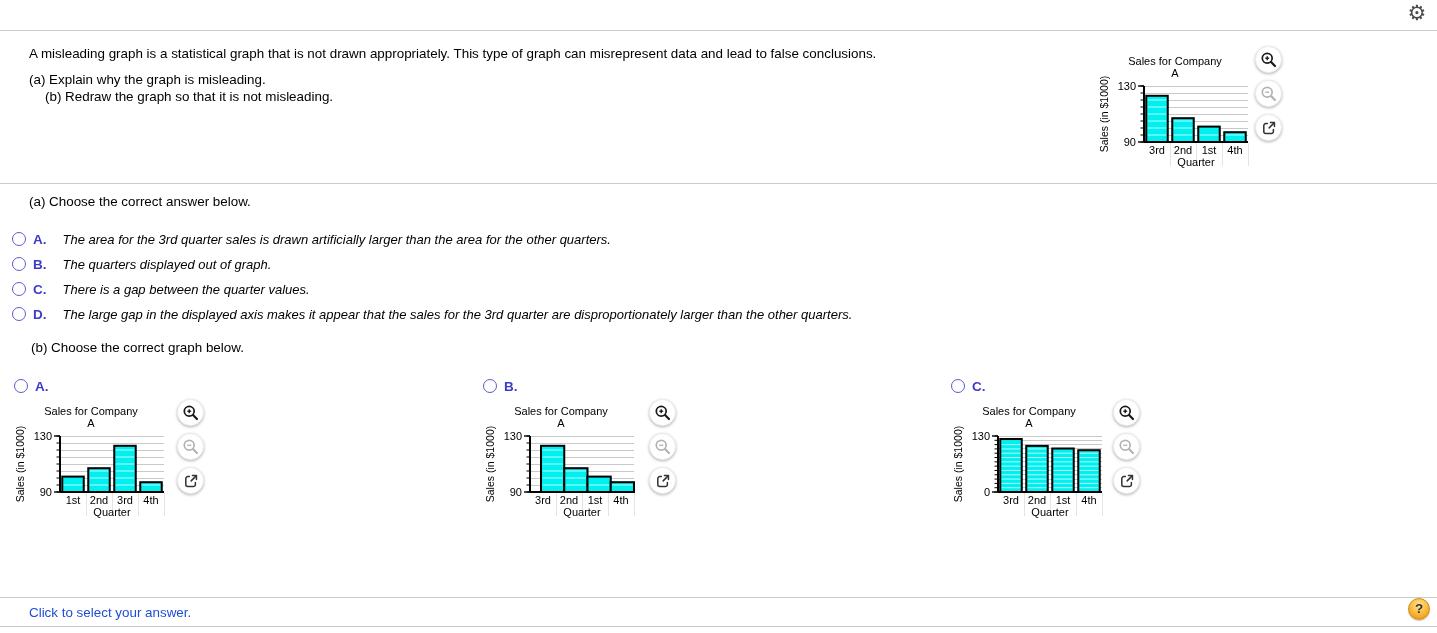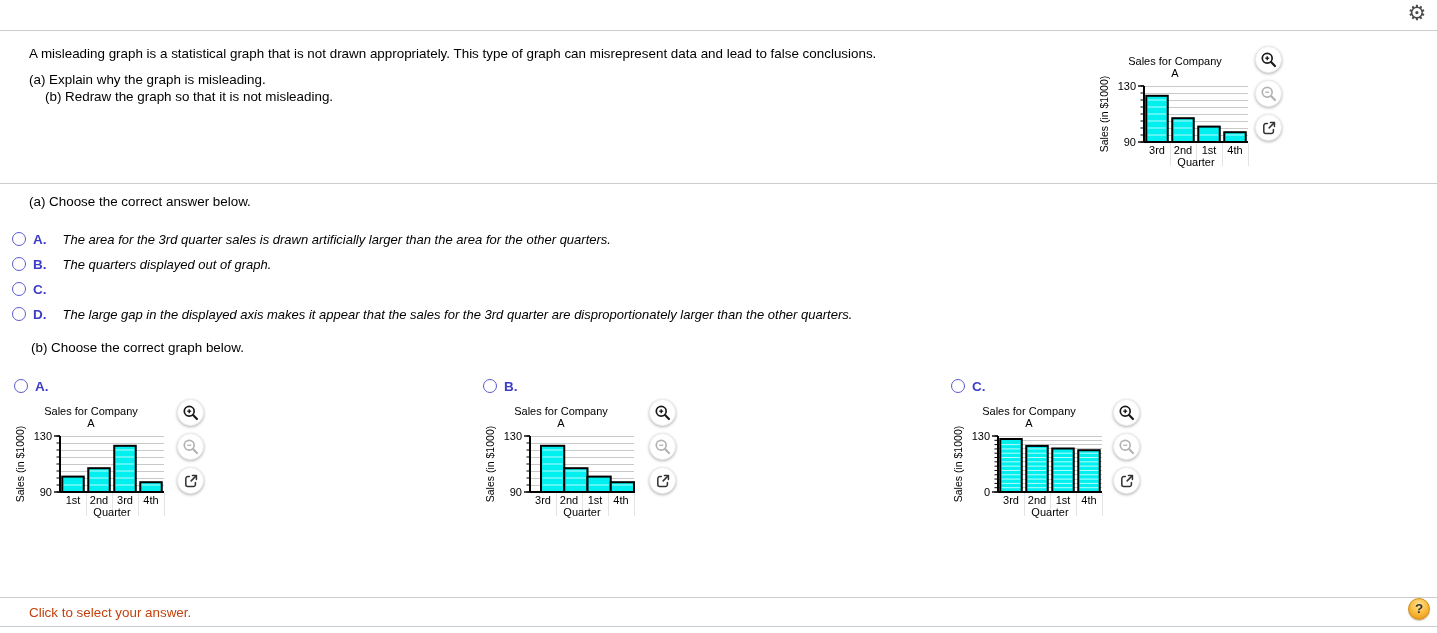--- a/index.html
+++ b/index.html
@@ -124,20 +124,21 @@
   <span class="txt-in">The area for the 3rd quarter sales is drawn artificially larger than the area for the other quarters.</span>
 </div>
 <div class="opt-row" style="left:12px; top:257px">
   <span class="radio"></span>
   <span class="letter">B.</span>
   <span class="txt-in">The quarters displayed out of graph.</span>
 </div>
 <div class="opt-row" style="left:12px; top:282px">
   <span class="radio"></span>
   <span class="letter">C.</span>
+  <span class="txt-in">There is a gap between the quarter values.</span>
 </div>
 <div class="opt-row" style="left:12px; top:307px">
   <span class="radio"></span>
   <span class="letter">D.</span>
   <span class="txt-in">The large gap in the displayed axis makes it appear that the sales for the 3rd quarter are disproportionately larger than the other quarters.</span>
 </div>
 
 <div class="txt" style="left:12px; top:340px">(b) Choose the correct graph below.</div>
 
 <div class="opt-row" style="left:14px; top:379px">
@@ -415,15 +416,15 @@
   <button class="tool">
     <svg width="16" height="16" viewBox="0 0 20 20">
       <path d="M8 4.5 H6 A2.5 2.5 0 0 0 3.5 7 V14.5 A2.5 2.5 0 0 0 6 17 H13 A2.5 2.5 0 0 0 15.5 14.5 V12" fill="none" stroke="#333" stroke-width="1.9" stroke-linecap="round"></path>
       <polyline points="11.8,3.2 16.8,3.2 16.8,8.2" fill="none" stroke="#333" stroke-width="1.9" stroke-linejoin="round" stroke-linecap="round"></polyline>
       <line x1="16.4" y1="3.6" x2="10.2" y2="9.8" stroke="#333" stroke-width="1.9" stroke-linecap="round"></line>
     </svg>
   </button>
 </div>
 
 <div class="divider" style="top:597px"></div>
-<div class="txt" style="left:10px; top:605px; color:#c2410c">Click to select your answer.</div>
+<div class="txt" style="left:10px; top:605px; color:#1d4ed8">Click to select your answer.</div>
 <button class="help-btn"><span>?</span></button>
 <div class="bottom-edge"></div>
 
 </body></html>

